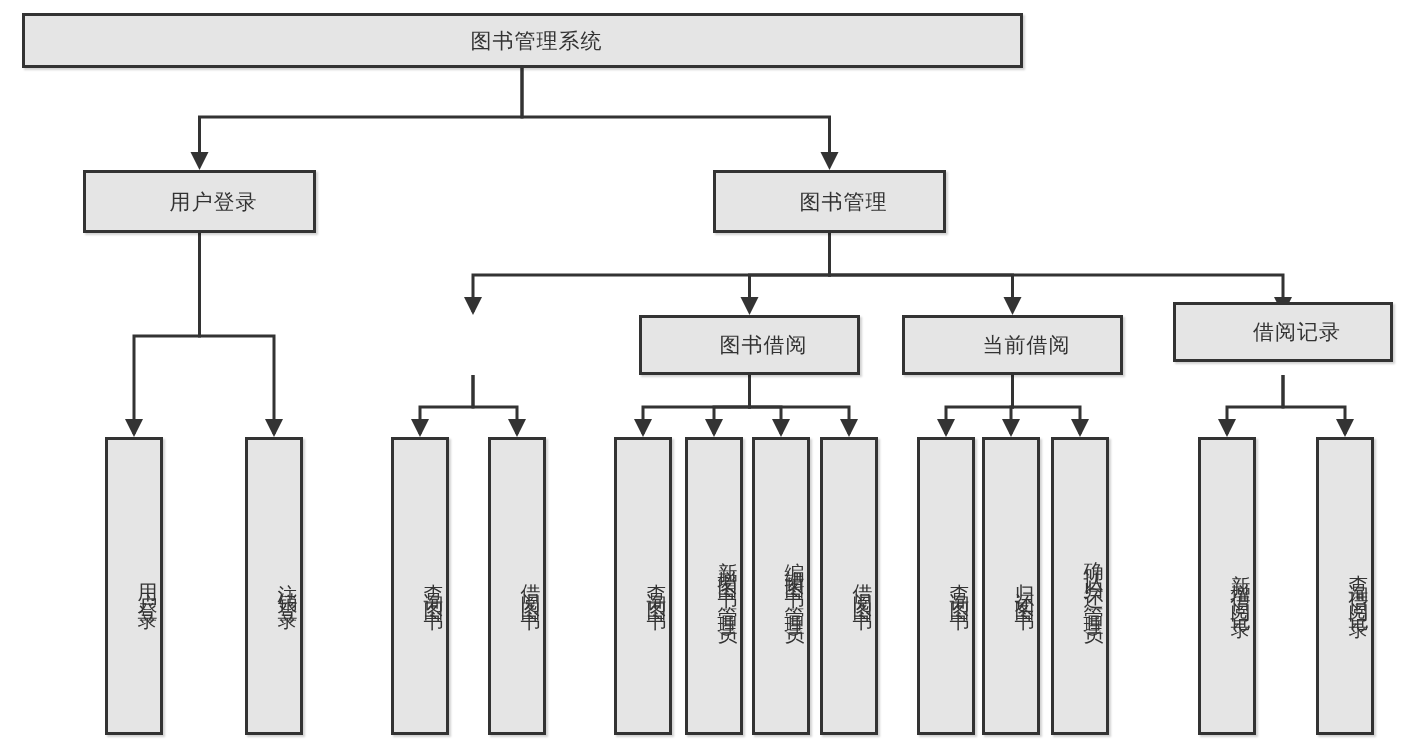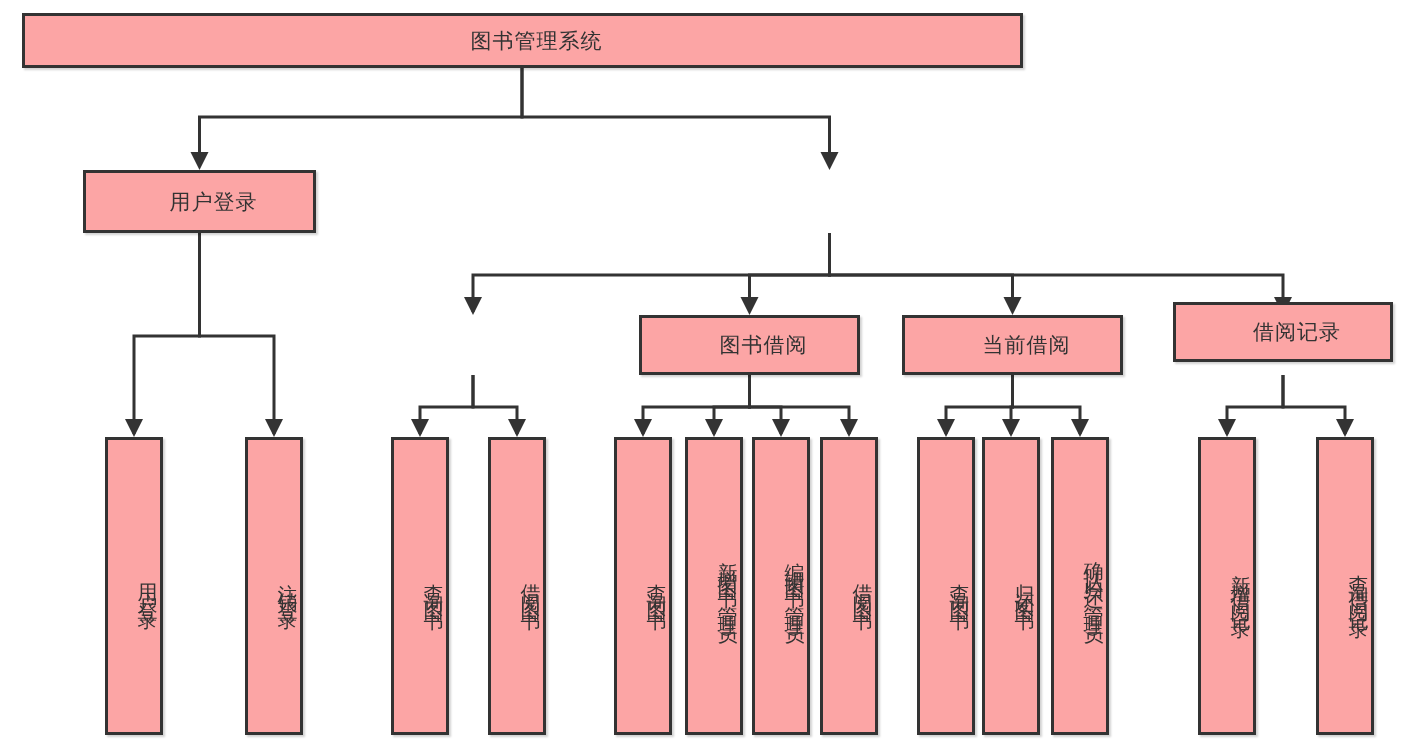--- a/index.html
+++ b/index.html
@@ -8,21 +8,21 @@
     width:1405px;height:747px;
     background:#ffffff;
     font-family:"Liberation Sans","DejaVu Sans",sans-serif;
     overflow:hidden;
   }
   .edges{position:absolute;left:0;top:0;width:1405px;height:747px;}
   .node{
     position:absolute;
     box-sizing:border-box;
     border:3px solid #333333;
-    background:#fca5a5;
+    background:#e5e5e5;
     color:#333333;
     display:flex;align-items:center;justify-content:center;
     box-shadow:2px 2px 2px rgba(0,0,0,0.18);
     padding-left:28px;
   }
   .hnode{font-size:21px;}
   .hnode .lbl{white-space:nowrap;letter-spacing:1px;}
   .vnode{font-size:20px;}
   .vnode .lbl{
     writing-mode:vertical-lr;
@@ -95,20 +95,23 @@
     </g>
   </svg>
 
   <div class="node hnode" id="n-root">
     <span class="lbl">图书管理系统</span>
   </div>
 
   <div class="node hnode" id="n-login">
     <span class="lbl">用户登录</span>
   </div>
+  <div class="node hnode" id="n-mgmt">
+    <span class="lbl">图书管理</span>
+  </div>
 
   <div class="node hnode" id="n-borrow">
     <span class="lbl">图书借阅</span>
   </div>
   <div class="node hnode" id="n-current">
     <span class="lbl">当前借阅</span>
   </div>
   <div class="node hnode" id="n-records">
     <span class="lbl">借阅记录</span>
   </div>

